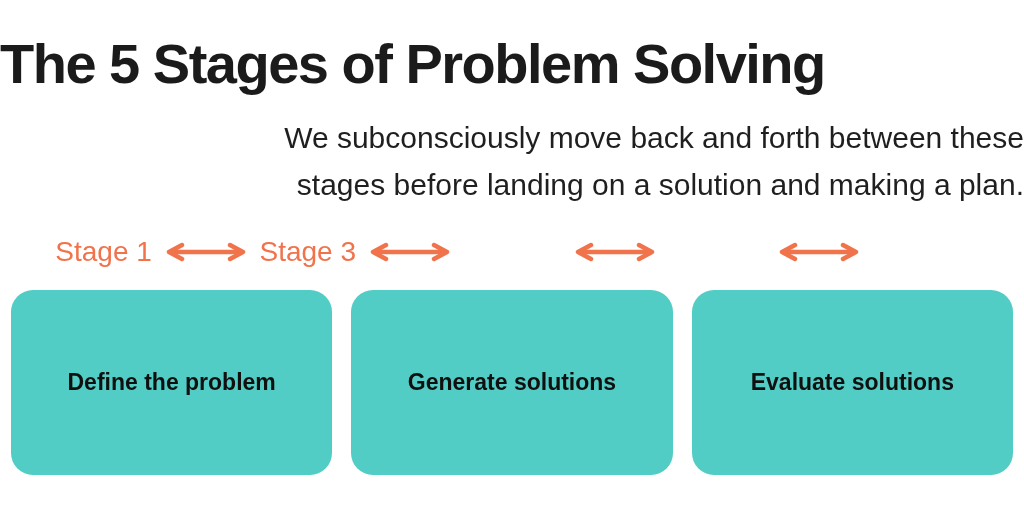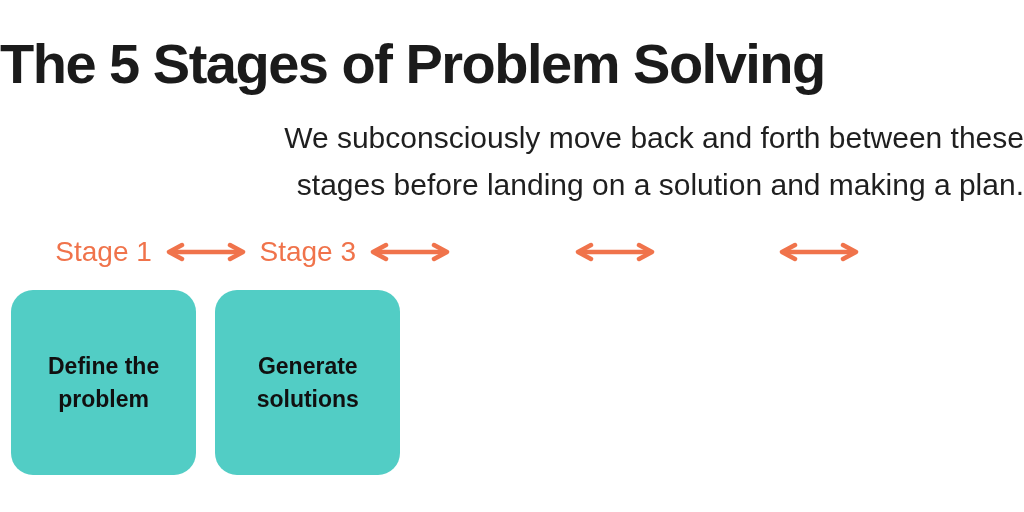--- a/index.html
+++ b/index.html
@@ -61,21 +61,21 @@
     color:var(--arrow-orange);
     line-height:0;
   }
   .arrow-1{left:154px;}
   .arrow-2{left:358px;}
   .arrow-3{left:563px;}
   .arrow-4{left:767px;}
   .box-row{
     margin:18px 11px 0 11px;
     display:grid;
-    grid-template-columns:repeat(5,1fr);
+    grid-template-columns:repeat(3,1fr);
     gap:19px;
   }
   .stage-box{
     height:185px;
     background:var(--box-teal);
     border-radius:22px;
     display:flex;
     align-items:center;
     justify-content:center;
     padding:0 10px;
@@ -134,15 +134,18 @@
     </span>
   </div>
 
   <div class="box-row">
     <div class="stage-box">
       <div class="stage-box-label">Define the problem</div>
     </div>
     <div class="stage-box">
       <div class="stage-box-label">Generate solutions</div>
     </div>
+    <div class="stage-box">
+      <div class="stage-box-label">Evaluate solutions</div>
+    </div>
   </div>
 
 </div>
 
 </body></html>

